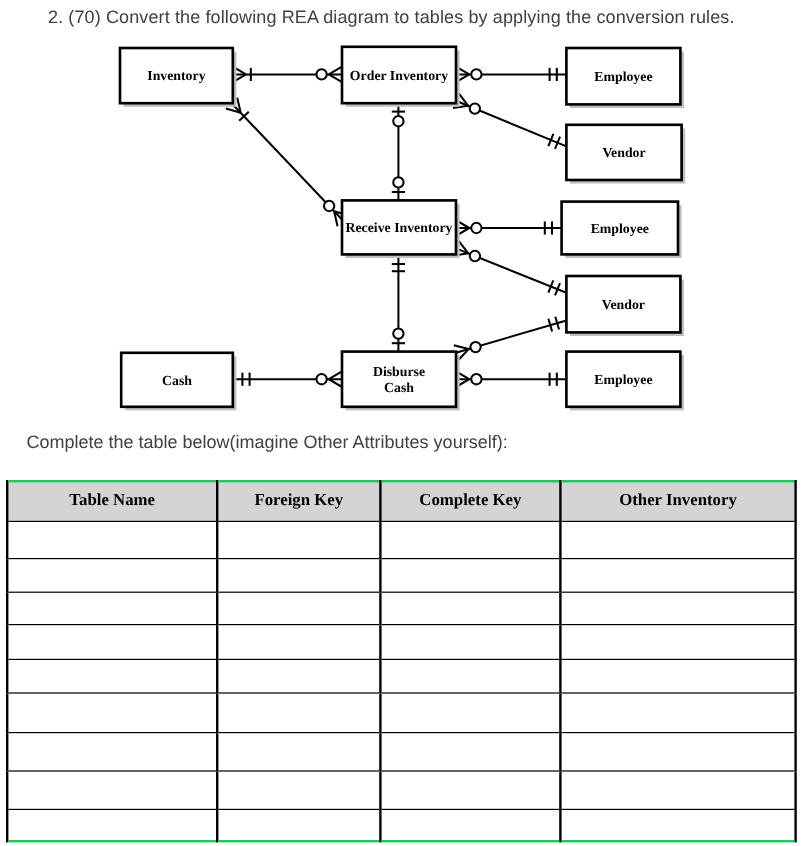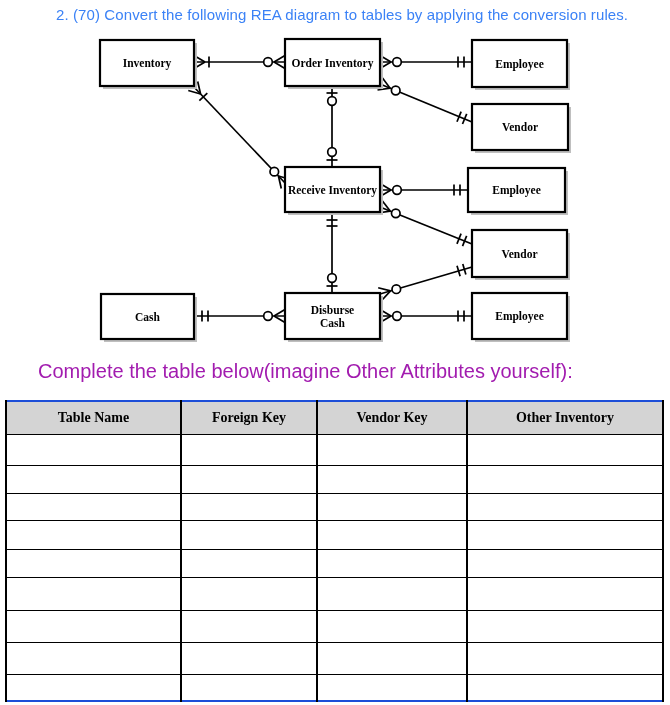--- a/index.html
+++ b/index.html
@@ -1,22 +1,22 @@
 <!DOCTYPE html>
 <html><head>
 <meta charset="utf-8">
 <style>
   html,body{margin:0;padding:0;background:#fff;}
   #page{position:relative;width:670px;height:705px;background:#fff;overflow:hidden;
         font-family:"Liberation Sans", sans-serif;color:#1a1a1a;}
-  .q-title{position:absolute;left:56px;top:6px;font-size:15px;letter-spacing:.1px;color:#3b82f6;}
-  .sub-title{position:absolute;left:38px;top:360px;font-size:20px;color:#a21caf;}
+  .q-title{position:absolute;left:40px;top:6px;font-size:15px;letter-spacing:.1px;color:#404040;}
+  .sub-title{position:absolute;left:22px;top:360px;font-size:15px;color:#404040;}
   #diagram{position:absolute;left:0;top:0;}
   table.answer{position:absolute;left:5px;top:400px;border-collapse:collapse;
-               table-layout:fixed;width:657px;border:2px solid #1d4ed8;}
+               table-layout:fixed;width:657px;border:2px solid #22c55e;}
   table.answer th{background:#d4d4d4;height:30px;font-family:"Liberation Serif","DejaVu Serif",serif;
                font-size:14px;font-weight:bold;color:#000;text-align:center;vertical-align:middle;
                border:1px solid #000;border-left-width:2px;border-right-width:2px;}
   table.answer td{border:1px solid #000;border-left-width:2px;border-right-width:2px;background:#fff;}
 </style>
 </head>
 <body>
 
 <div id="page">
   <div class="q-title">2. (70) Convert the following REA diagram to tables by applying the conversion rules.</div>
@@ -169,21 +169,21 @@
     <colgroup>
       <col style="width:175px">
         <col style="width:136px">
         <col style="width:150px">
         <col style="width:196px">
     </colgroup>
     <thead>
       <tr>
         <th>Table Name</th>
         <th>Foreign Key</th>
-        <th>Vendor Key</th>
+        <th>Complete Key</th>
         <th>Other Inventory</th>
       </tr>
     </thead>
     <tbody>
         <tr style="height: 31px;">
           <td></td>
           <td></td>
           <td></td>
           <td></td>
         </tr>

